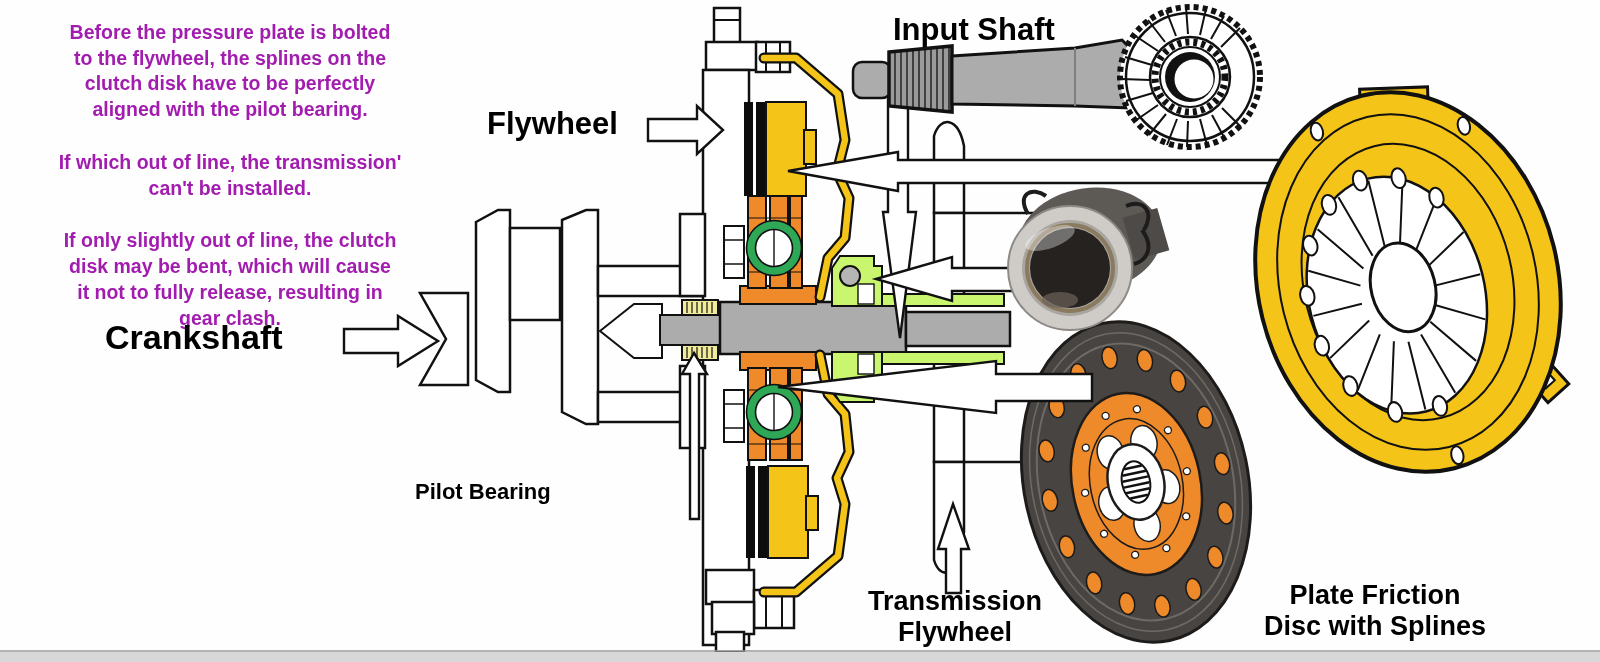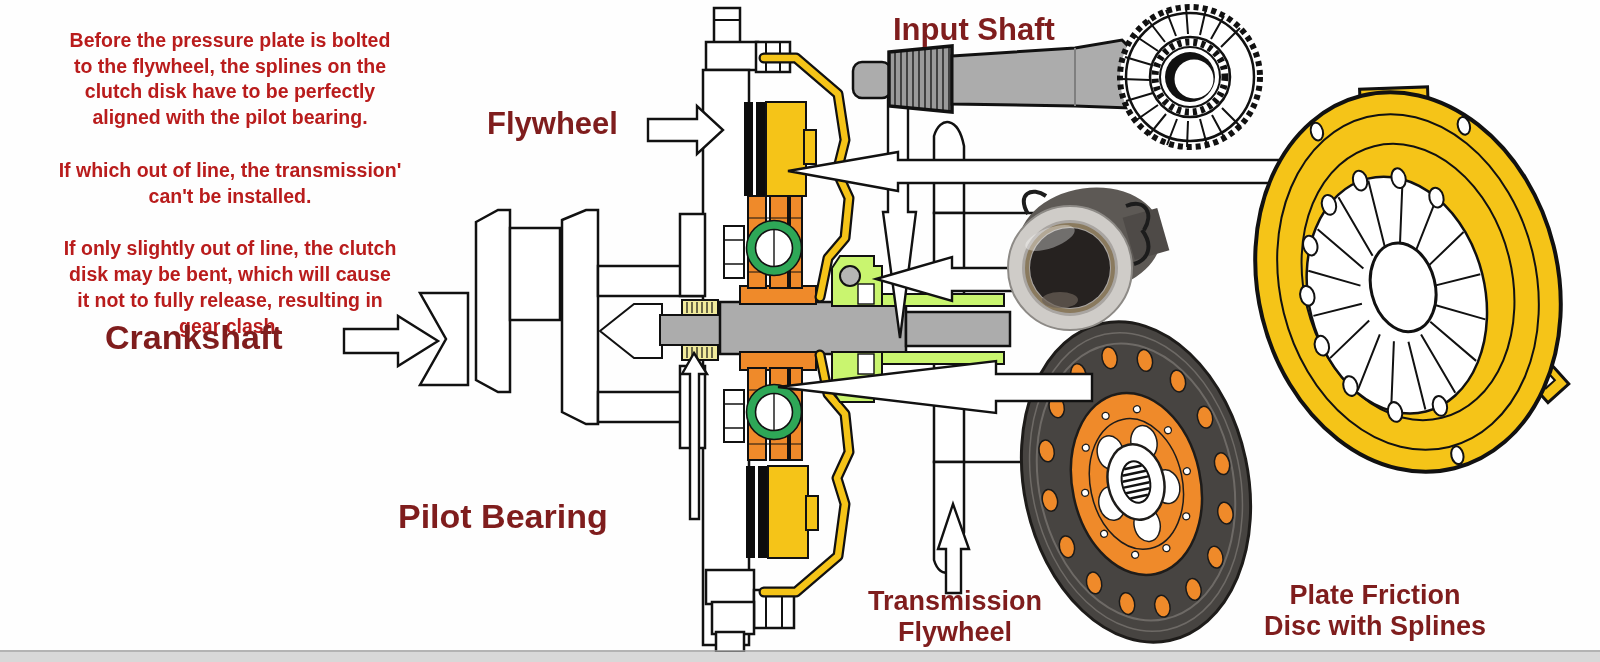--- a/index.html
+++ b/index.html
@@ -4,27 +4,27 @@
 <style>
   html,body{margin:0;padding:0;}
   body{
     width:1600px;height:662px;position:relative;overflow:hidden;
     background:#fefefe;
     font-family:"Liberation Sans", sans-serif;
   }
   .stage{position:absolute;left:0;top:0;width:1600px;height:662px;}
   svg{position:absolute;left:0;top:0;}
   .lbl{
-    position:absolute;color:#7f1d1d;font-weight:bold;
+    position:absolute;color:#000000;font-weight:bold;
     white-space:pre-line;line-height:1.13;letter-spacing:0px;
   }
   .center{text-align:center;}
   .notes{
-    position:absolute;left:4px;top:28px;width:452px;
-    font-size:19.5px;font-weight:bold;color:#b91c1c;text-align:center;
+    position:absolute;left:4px;top:20px;width:452px;
+    font-size:19.5px;font-weight:bold;color:#a21caf;text-align:center;
   }
   .notes .para{margin:0 0 27px 0;white-space:pre-line;line-height:1.32;}
   
   .f-gold{fill:var(--cover-yellow);}
   .f-orange{fill:var(--disc-orange);}
   .f-lgreen{fill:var(--release-bearing-green);}
   .f-gray{fill:var(--shaft-gray);}
   .f-paleyellow{fill:var(--pilot-bearing-yellow);}
   .f-dark{fill:var(--friction-disc-dark);}
   .outl{stroke:#111;stroke-width:2.5;}
@@ -290,19 +290,19 @@
 can't be installed.</p>
   <p class="para">If only slightly out of line, the clutch
 disk may be bent, which will cause
 it not to fully release, resulting in
 gear clash.</p>
 </div>
 
 <div class="lbl" style="left:105px;top:318px;font-size:34px;">Crankshaft</div>
 <div class="lbl" style="left:487px;top:106px;font-size:31px;">Flywheel</div>
 <div class="lbl" style="left:893px;top:12px;font-size:31px;">Input Shaft</div>
-<div class="lbl" style="left:398px;top:480px;font-size:34px;margin-top:17px;">Pilot Bearing</div>
+<div class="lbl" style="left:415px;top:480px;font-size:22px;">Pilot Bearing</div>
 <div class="lbl center" style="left:845px;top:586px;width:220px;font-size:27px;">Transmission
 Flywheel</div>
 <div class="lbl center" style="left:1240px;top:580px;width:270px;font-size:27px;">Plate Friction
 Disc with Splines</div>
 
 </div>
 
 </body></html>

